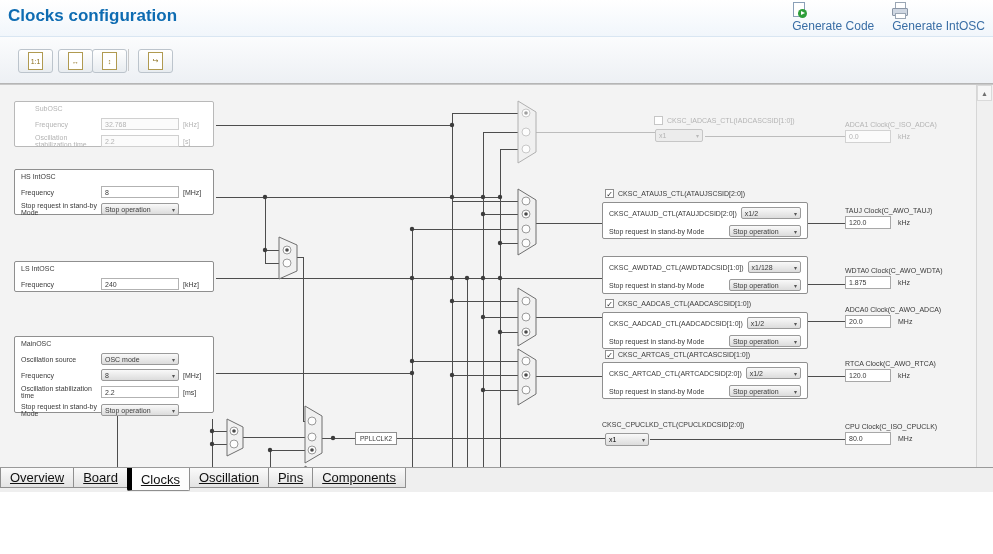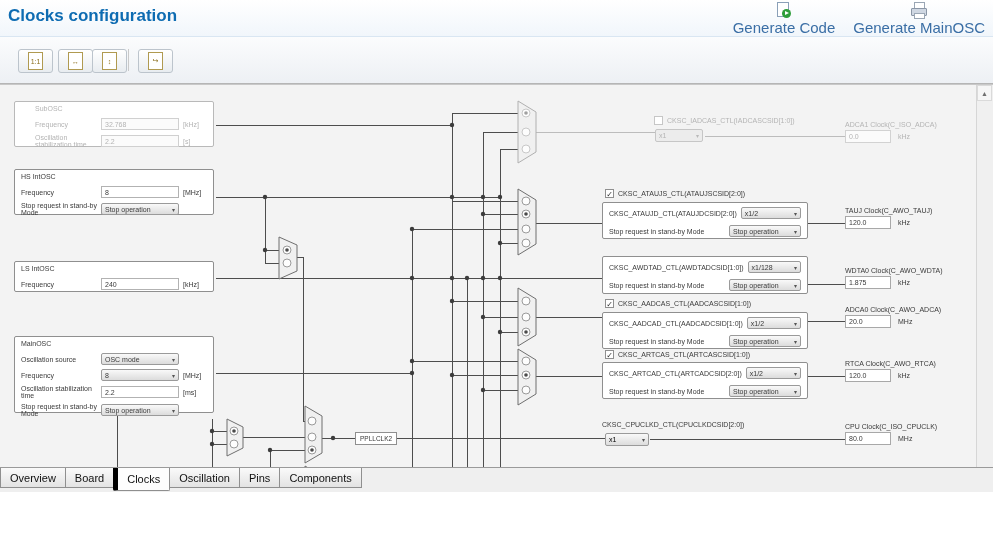--- a/index.html
+++ b/index.html
@@ -4,21 +4,21 @@
 <style>
   html,body{margin:0;padding:0;background:#fff;}
   body{font-family:"Liberation Sans",sans-serif;}
   .app{position:relative;width:993px;height:492px;background:#fff;overflow:hidden;}
 
   
   .header{position:absolute;top:0;left:0;right:0;height:36px;
     background:linear-gradient(#ffffff,#f1f6fb);border-bottom:1px solid #d9e6f2;z-index:5;}
   .page-title{position:absolute;left:8px;top:6px;font-size:17px;font-weight:bold;color:#0e6cb2;}
   .hdr-actions{position:absolute;right:8px;top:2px;display:flex;gap:18px;}
-  .hdr-btn{display:flex;flex-direction:column;align-items:center;color:#3a6ea5;font-size:15px;cursor:pointer;}
+  .hdr-btn{display:flex;flex-direction:column;color:#3a6ea5;font-size:12px;cursor:pointer;}
   .gc-icon{position:relative;width:15px;height:16px;margin-bottom:1px;}
   .gc-doc{position:absolute;left:1px;top:0;width:10px;height:13px;background:#fff;border:1px solid #8aa0b8;}
   .gc-play{position:absolute;right:0;bottom:0;width:9px;height:9px;border-radius:50%;background:#2e9e3a;}
   .gc-play:after{content:"";position:absolute;left:3px;top:2px;width:0;height:0;
     border-left:4px solid #fff;border-top:2.5px solid transparent;border-bottom:2.5px solid transparent;}
   .gr-icon{position:relative;width:16px;height:16px;margin-bottom:1px;}
   .gr-paper{position:absolute;left:3px;top:0;width:9px;height:5px;background:#fff;border:1px solid #9aa6b4;}
   .gr-body{position:absolute;left:0;top:6px;width:14px;height:6px;background:#cfd7e2;border:1px solid #8a96a6;border-radius:1px;}
   .gr-out{position:absolute;left:3px;top:11px;width:9px;height:4px;background:#fff;border:1px solid #9aa6b4;}
 
@@ -84,21 +84,21 @@
   .outgrp.dis .ovbox{border-color:#d2d2d2;color:#b4b4b4;background:#fbfbfb;}
 
   .vscroll{position:absolute;right:0;top:0;width:16px;height:446px;background:#f0f0f0;border-left:1px solid #d6d6d6;z-index:4;}
   .sarrow{position:absolute;left:0;width:15px;height:16px;display:flex;align-items:center;justify-content:center;
     font-size:7px;color:#707070;background:#f6f6f6;border:1px solid #dadada;box-sizing:border-box;cursor:pointer;}
 
   
   .tabsbar{position:absolute;bottom:0;left:0;right:0;height:24px;background:#efefef;
     border-top:1px solid #9a9a9a;display:flex;align-items:flex-start;z-index:5;}
   .tab{height:19px;display:flex;align-items:center;padding:0 9px;border:1px solid #8f8f8f;border-top:none;
-    border-left:none;font-size:11px;color:#111;background:linear-gradient(#fafafa,#e3e3e3);cursor:pointer;}
+    border-left:none;font-size:13px;color:#111;background:linear-gradient(#fafafa,#e3e3e3);cursor:pointer;text-decoration:underline;}
   .tab:first-child{border-left:1px solid #8f8f8f;}
   .tab.active{height:22px;background:#fdfdfd;border-radius:0 0 2px 2px;border-left:5px solid #000000;margin-left:-1px;}
 </style>
 </head>
 <body>
 
 <div class="app">
 
   <div class="header">
     <div class="page-title">Clocks configuration</div>
@@ -109,21 +109,21 @@
             <span class="gc-play"></span>
         </span>
         <span>Generate Code</span>
       </div>
       <div class="hdr-btn">
         <span class="gr-icon">
           <span class="gr-paper"></span>
             <span class="gr-body"></span>
             <span class="gr-out"></span>
         </span>
-        <span>Generate MainOSC</span>
+        <span>Generate IntOSC</span>
       </div>
     </div>
   </div>
 
   <div class="toolbar">
     <div class="tbtn" style="left:18px;">
       <span class="doc-ic">1:1</span>
     </div>
     <div class="tbtn" style="left:58px;">
       <span class="doc-ic">↔</span>

